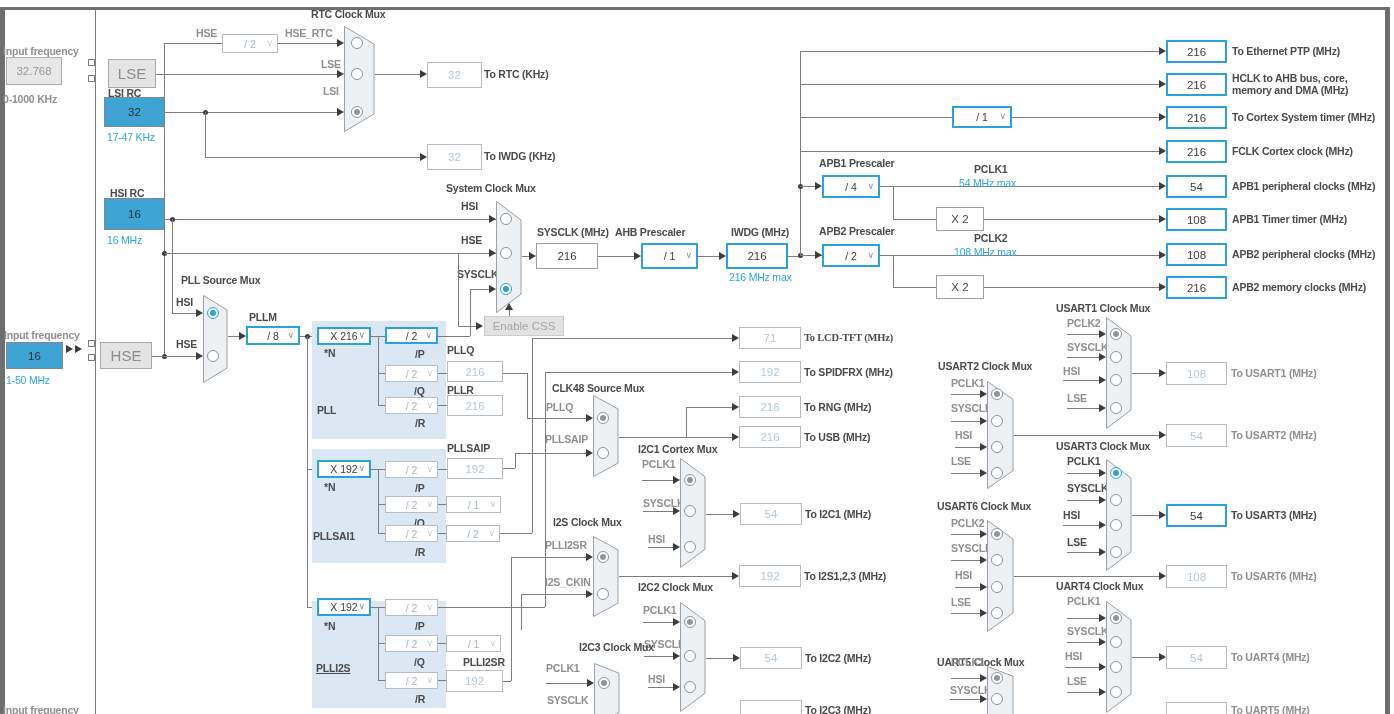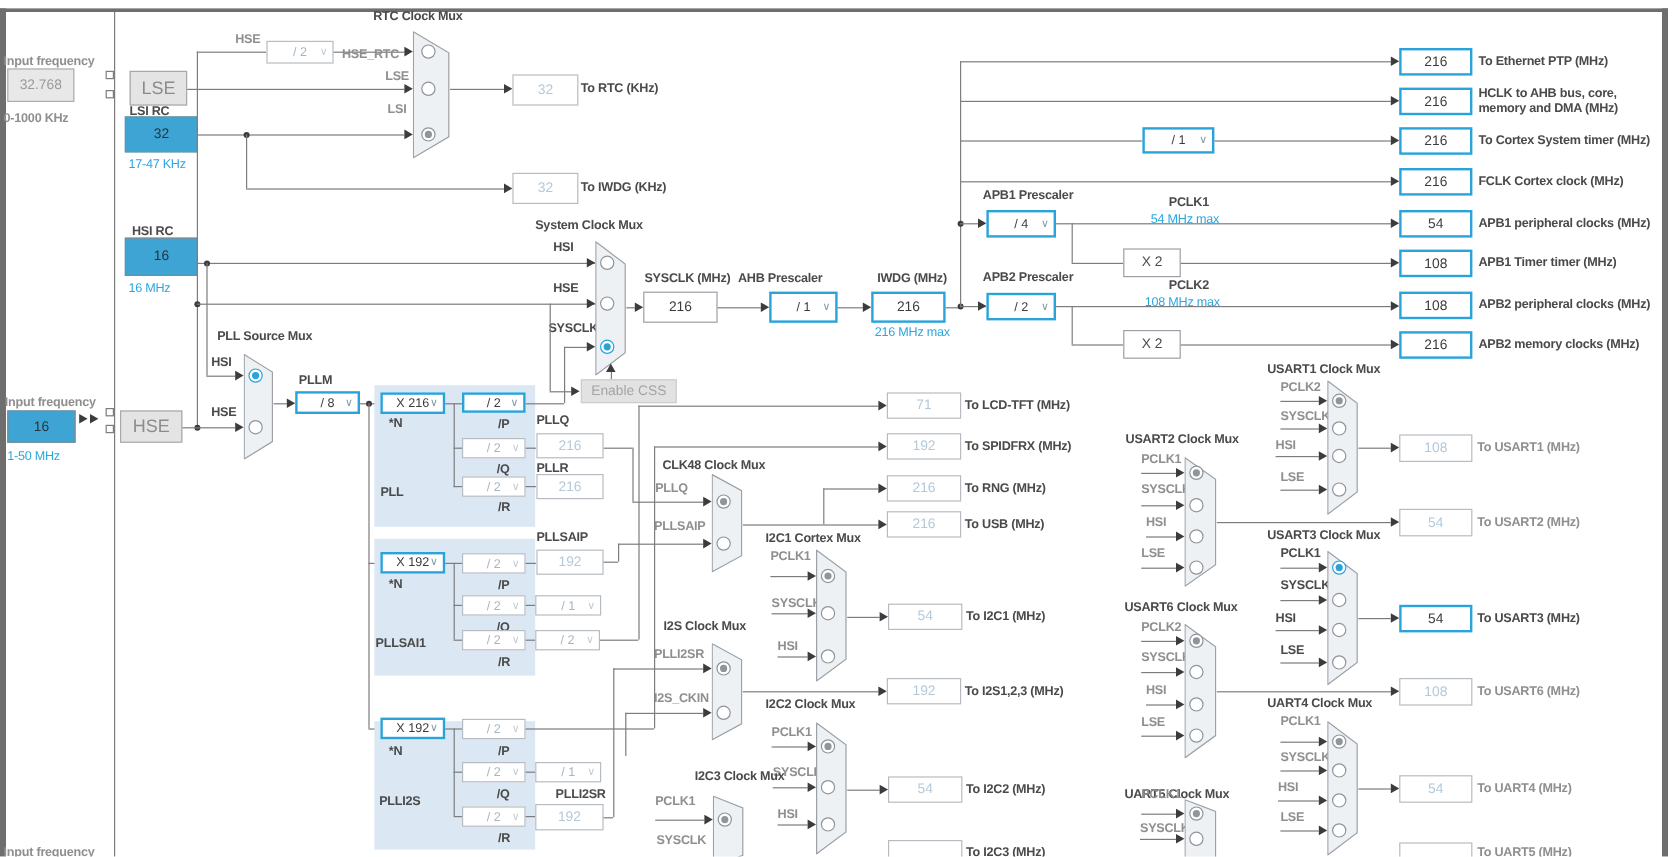--- a/index.html
+++ b/index.html
@@ -75,21 +75,21 @@
     <div class="vbox osc" style="left: 100px; top: 342px; width: 52px; height: 27px;">HSE</div>
     <div class="lbl " style="left: 3px; top: 704px;">Input frequency</div>
     <div class="lbl ttl" style="left: 311px; top: 8px;">RTC Clock Mux</div>
     <div class="lbl " style="left: 196px; top: 27px;">HSE</div>
     <div class="h" style="left: 164px; top: 43px; width: 58px;"></div>
     <div class="dd inactive" style="left: 222px; top: 34px; width: 56px; height: 19px;">
       <span>/ 2</span>
       <span class="chev">∨</span>
     </div>
     <div class="h" style="left: 278px; top: 43px; width: 59px;"></div>
-    <div class="lbl " style="left: 285px; top: 39px;">HSE_RTC</div>
+    <div class="lbl " style="left: 285px; top: 27px;">HSE_RTC</div>
     <div class="ar-r" style="left: 337px; top: 39px;"></div>
     <div class="lbl " style="left: 321px; top: 58px;">LSE</div>
     <div class="h" style="left: 156px; top: 74px; width: 181px;"></div>
     <div class="ar-r" style="left: 337px; top: 70px;"></div>
     <div class="lbl " style="left: 323px; top: 85px;">LSI</div>
     <div class="h" style="left: 165px; top: 112px; width: 172px;"></div>
     <div class="dot" style="left: 203px; top: 110px;"></div>
     <div class="ar-r" style="left: 337px; top: 108px;"></div>
     <div class="mux" style="left: 344px; top: 26px;"><svg width="31" height="106">
         <polygon points="0.5,0.5 30,18.0 30,88.0 0.5,105.5" fill="#eef1f4" stroke="#9ba1a7"></polygon>
@@ -342,34 +342,34 @@
       <span class="chev">∨</span>
     </div>
     <div class="lbl dark" style="left: 463px; top: 656px;">PLLI2SR</div>
     <div class="dd inactive" style="left: 385px; top: 672px; width: 53px; height: 17px;">
       <span>/ 2</span>
       <span class="chev">∨</span>
     </div>
     <div class="lbl dark" style="left: 415px; top: 693px;">/R</div>
     <div class="h" style="left: 438px; top: 680px; width: 8px;"></div>
     <div class="vbox inactive" style="left: 446px; top: 670px; width: 57px; height: 22px;">192</div>
-    <div class="lbl dark" style="left: 316px; top: 662px;">PLLI2S</div>
+    <div class="lbl dark" style="left: 316px; top: 662px; text-decoration: underline;">PLLI2S</div>
     <div class="h" style="left: 438px; top: 607px; width: 107px;"></div>
     <div class="v" style="left: 545px; top: 372px; height: 235px;"></div>
     <div class="h" style="left: 545px; top: 372px; width: 187px;"></div>
     <div class="ar-r" style="left: 732px; top: 368px;"></div>
     <div class="vbox inactive" style="left: 739px; top: 327px; width: 62px; height: 22px;">71</div>
-    <div class="lbl dark" style="left: 804px; top: 332px;">To LCD-TFT (MHz)</div>
+    <div class="lbl dark" style="left: 804px; top: 332px; font-family: Liberation Serif, serif;">To LCD-TFT (MHz)</div>
     <div class="vbox inactive" style="left: 739px; top: 361px; width: 62px; height: 22px;">192</div>
     <div class="lbl dark" style="left: 804px; top: 366px;">To SPIDFRX (MHz)</div>
     <div class="vbox inactive" style="left: 739px; top: 396px; width: 62px; height: 22px;">216</div>
     <div class="lbl dark" style="left: 804px; top: 401px;">To RNG (MHz)</div>
     <div class="vbox inactive" style="left: 739px; top: 426px; width: 62px; height: 22px;">216</div>
     <div class="lbl dark" style="left: 804px; top: 431px;">To USB (MHz)</div>
-    <div class="lbl ttl" style="left: 552px; top: 382px;">CLK48 Clock Mux</div>
+    <div class="lbl ttl" style="left: 552px; top: 382px;">CLK48 Source Mux</div>
     <div class="lbl " style="left: 546px; top: 401px;">PLLQ</div>
     <div class="h" style="left: 503px; top: 373px; width: 24px;"></div>
     <div class="v" style="left: 527px; top: 373px; height: 45px;"></div>
     <div class="h" style="left: 527px; top: 418px; width: 59px;"></div>
     <div class="ar-r" style="left: 586px; top: 414px;"></div>
     <div class="lbl " style="left: 545px; top: 433px;">PLLSAIP</div>
     <div class="h" style="left: 503px; top: 468px; width: 12px;"></div>
     <div class="v" style="left: 515px; top: 453px; height: 15px;"></div>
     <div class="h" style="left: 515px; top: 453px; width: 71px;"></div>
     <div class="ar-r" style="left: 586px; top: 449px;"></div>

